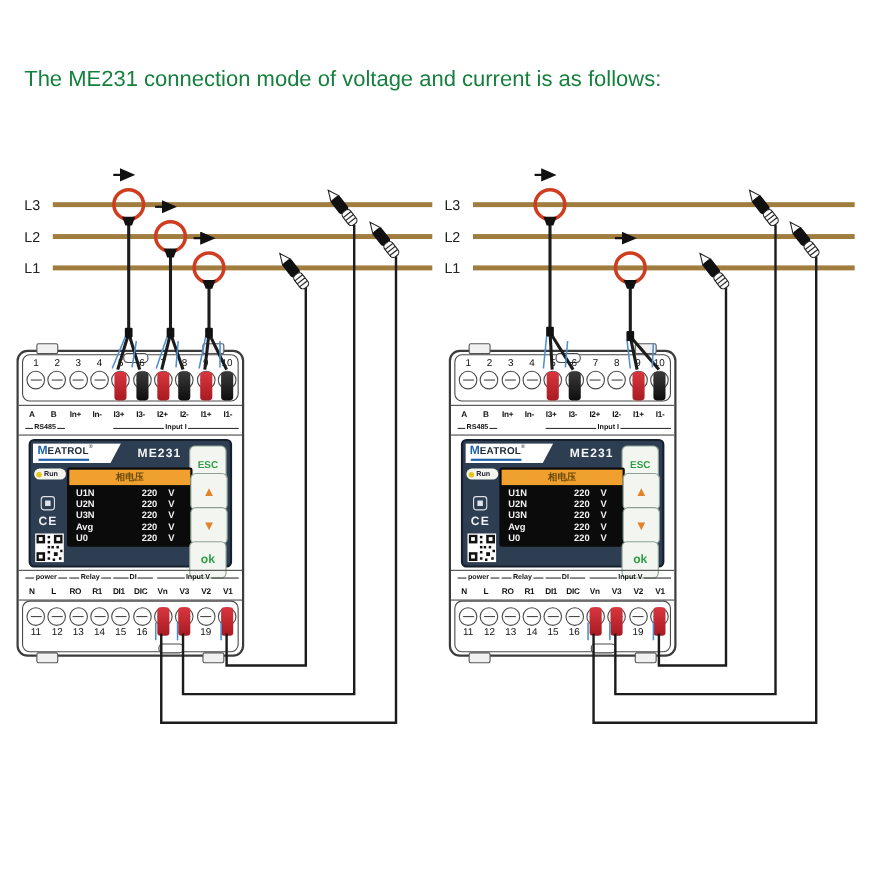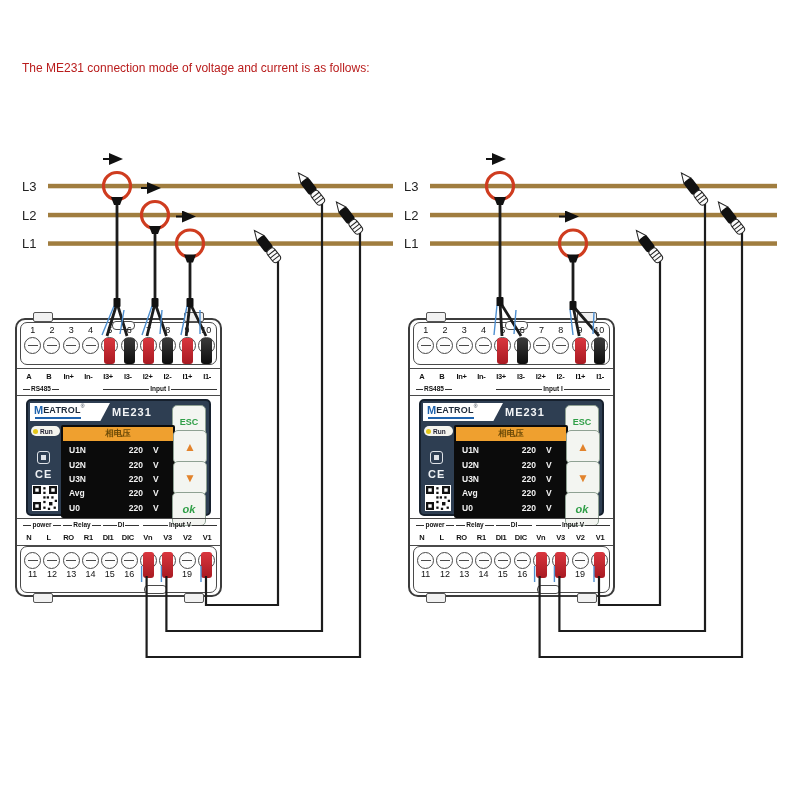--- a/index.html
+++ b/index.html
@@ -1,18 +1,18 @@
 <!DOCTYPE html>
 <html><head>
 <meta charset="utf-8">
 <style>
   html,body{margin:0;padding:0;background:#fff;}
   .canvas{position:relative;width:800px;height:800px;background:#ffffff;overflow:hidden;
           font-family:"Liberation Sans",sans-serif;}
-  .title{position:absolute;left:22px;top:61px;font-size:12px;color:#b91c1c;}
+  .title{position:absolute;left:22px;top:61px;font-size:20px;color:#15803d;}
   .dheading{position:absolute;top:122px;width:210px;text-align:center;font-size:19px;
             font-weight:bold;color:#141414;letter-spacing:.5px;}
   .h-left{left:136px}.h-right{left:449px}
   .llabel{position:absolute;font-size:13px;color:#222;}
 
   
   .meter{position:absolute;top:318px;width:207px;height:279px;background:#fff;
          border:2px solid #3c3c3c;border-radius:10px;box-sizing:border-box;z-index:1;}
   .m-left{left:15px}.m-right{left:408px}
   .tab{position:absolute;width:18px;height:8px;background:#f1f1f1;border:1.5px solid #555;
@@ -56,32 +56,32 @@
   .mid{position:absolute;top:77px;height:121px;left:0;right:0;}
   .panel{position:absolute;left:9px;right:9px;top:2px;bottom:2px;background:#2e3e52;
          border:2px solid #16202d;border-radius:5px;}
   .logo-strip{position:absolute;left:2px;top:2px;width:80px;height:18px;background:#fff;
               clip-path:polygon(0 0,100% 0,88% 100%,0 100%);display:flex;align-items:flex-start;
               padding-left:4px;padding-top:2px;box-sizing:border-box;}
   .logo-m{color:#1f63ad;font-weight:bold;font-size:11px;line-height:11px;}
   .logo-rest{color:#1d2a3a;font-weight:bold;font-size:9px;line-height:11px;letter-spacing:.2px;}
   .logo-reg{color:#1d2a3a;font-size:5px;position:relative;top:-2px;}
   .logo-strip::after{content:"";position:absolute;left:5px;bottom:2px;width:46px;height:2px;background:#1f63ad;}
-  .model{position:absolute;left:84px;top:5px;color:#f2f4f6;font-size:11px;font-weight:bold;letter-spacing:1px;}
+  .model{position:absolute;left:97px;top:5px;color:#f2f4f6;font-size:11px;font-weight:bold;letter-spacing:1px;}
   .btn{position:absolute;display:flex;align-items:center;justify-content:center;background:#f3f5f1;
        border:1px solid #8fa193;border-radius:5px;box-sizing:border-box;padding:16px;}
   .btn-esc{right:3px;top:4px;width:28px;height:18px;color:#2f9e47;font-size:9px;font-weight:bold;}
   .btn-up{right:2px;top:29px;width:30px;height:26px;color:#e2832c;font-size:12px;}
   .btn-down{right:2px;top:60px;width:30px;height:26px;color:#e2832c;font-size:12px;}
-  .btn-ok{right:3px;top:91px;width:27px;height:19px;color:#2f9e47;font-size:11px;font-weight:bold;font-style:italic;}
+  .btn-ok{right:3px;top:91px;width:27px;height:19px;color:#2f9e47;font-size:11px;font-weight:bold;}
   .run-pill{position:absolute;left:3px;top:25px;width:29px;height:10px;background:#f4f4ee;
             border-radius:5px;display:flex;align-items:center;gap:2px;padding-left:2px;box-sizing:border-box;}
   .run-dot{width:5px;height:5px;border-radius:50%;background:#e3c619;}
   .run-label{font-size:6.5px;color:#223;font-weight:bold;}
-  .screen{position:absolute;left:33px;top:24px;width:114px;height:93px;background:#0b0b0b;border-radius:2px;}
+  .screen{position:absolute;left:33px;top:24px;width:114px;height:72px;background:#0b0b0b;border-radius:2px;}
   .screen-header{position:absolute;left:2px;right:2px;top:2px;height:14px;background:#efa02f;
                  color:#6b4a07;font-size:8.5px;font-weight:bold;display:flex;align-items:center;
                  justify-content:center;}
   .srows{position:absolute;left:8px;right:6px;top:18px;bottom:3px;display:flex;
          flex-direction:column;justify-content:space-around;}
   .srow{display:grid;grid-template-columns:30px 1fr 16px;color:#f2f2f2;font-size:8.5px;font-weight:bold;}
   .sval{text-align:right;padding-right:10px;}
   .sunit{text-align:left;}
   .sq-icon{position:absolute;left:9px;top:50px;width:13px;height:13px;border:1.5px solid #dfe3e8;
            border-radius:3px;box-sizing:border-box;}

